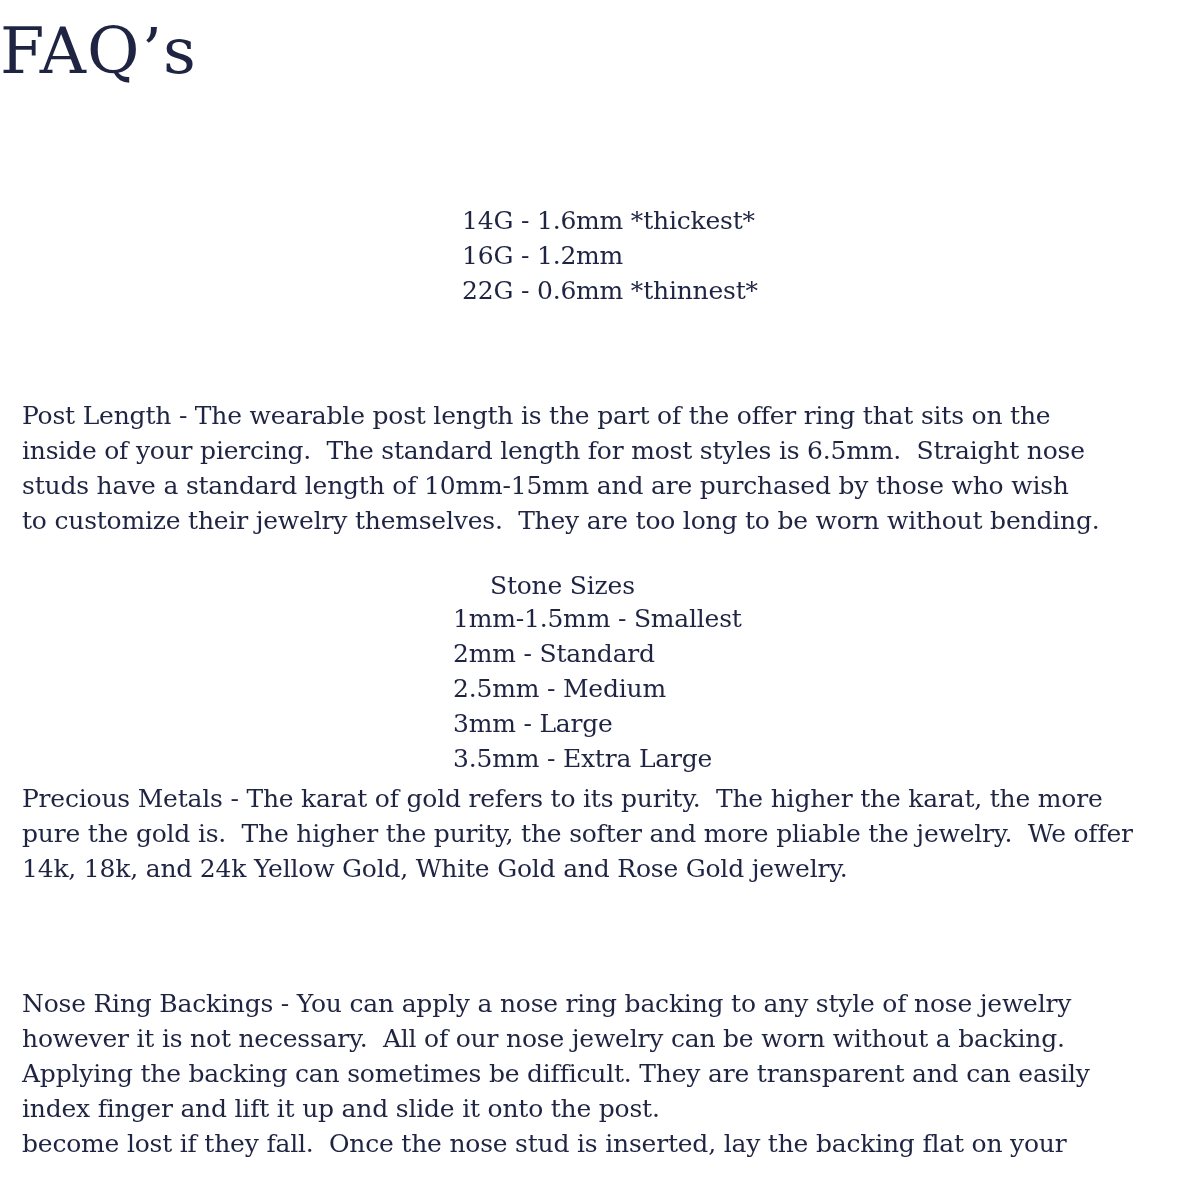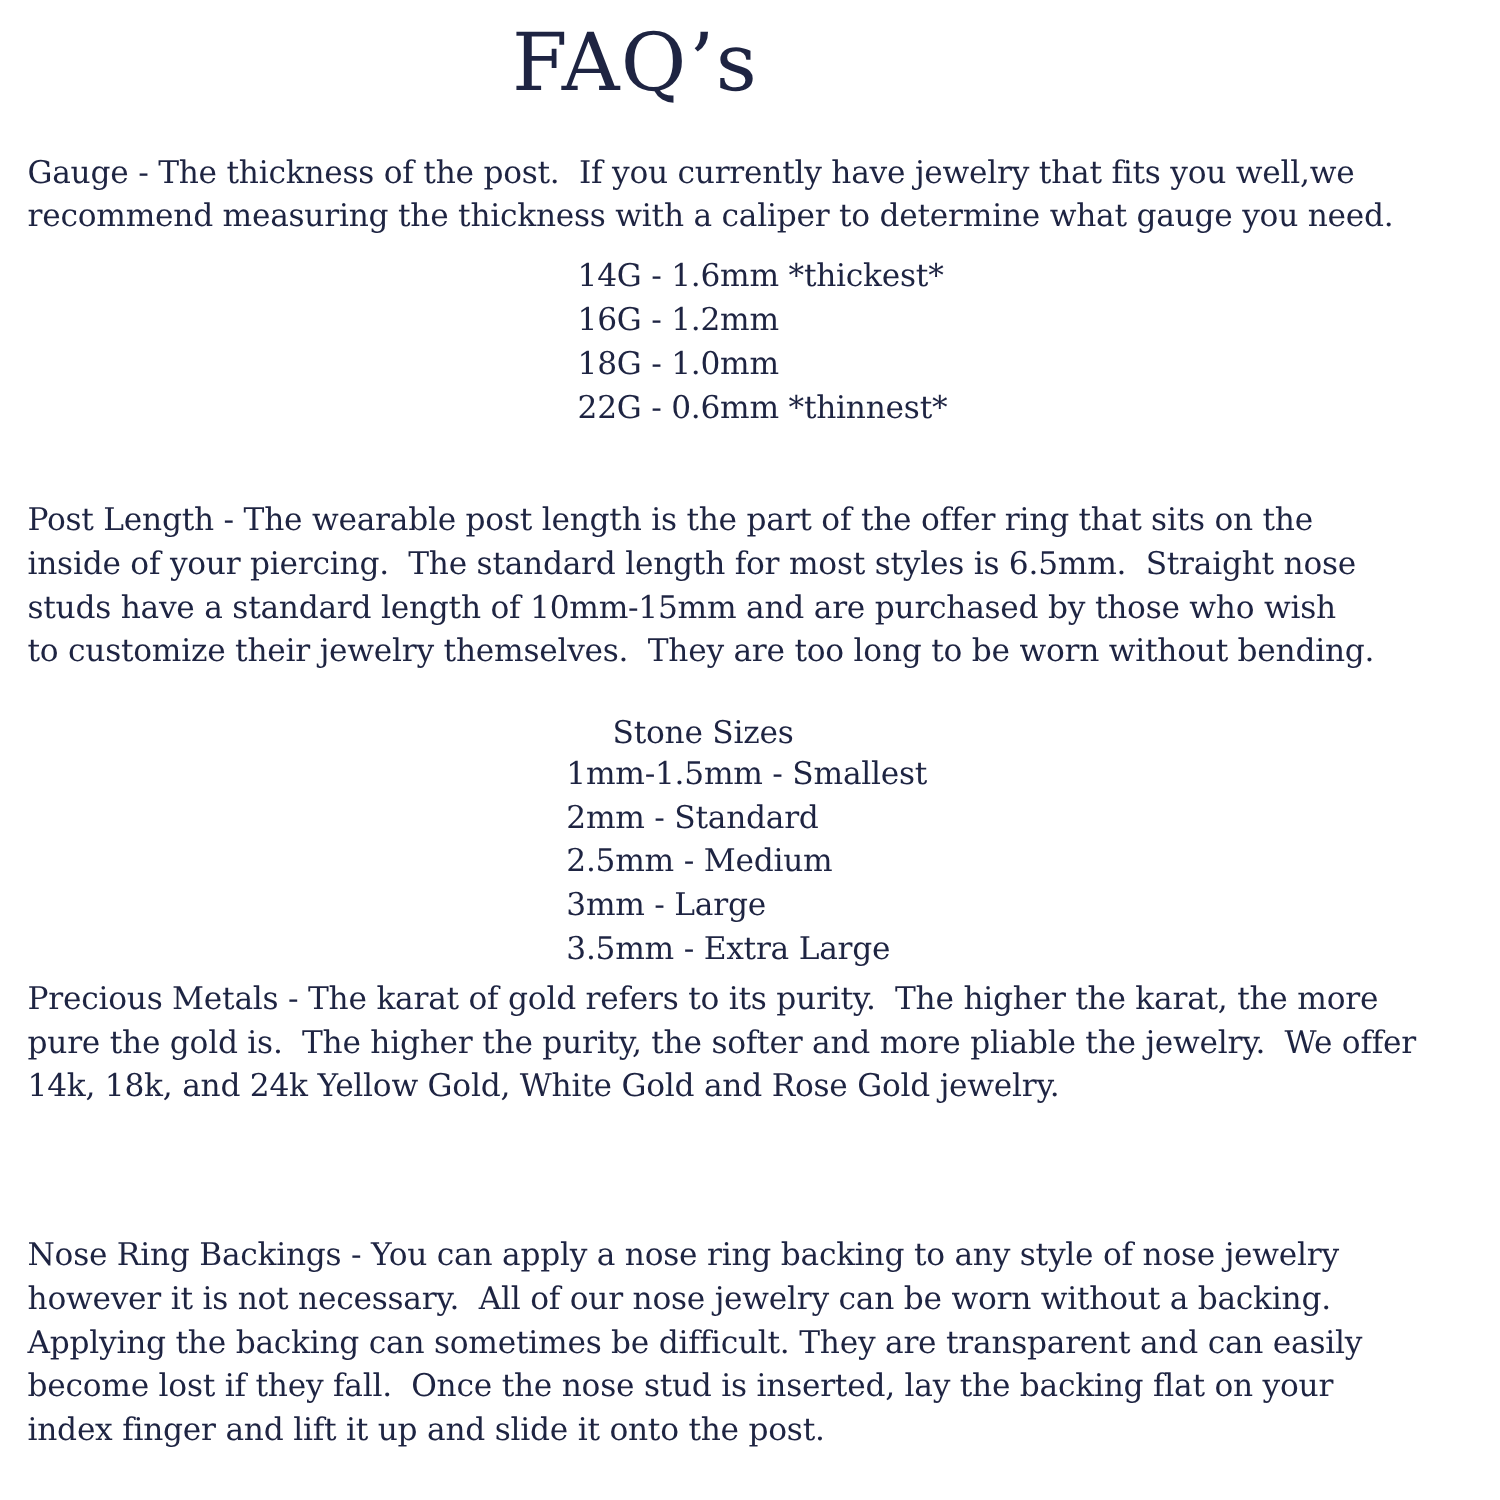--- a/index.html
+++ b/index.html
@@ -14,21 +14,20 @@
     background: #ffffff;
     overflow: hidden;
     font-family: "DejaVu Serif", serif;
     color: #1e2442;
   }
   .title {
     position: absolute;
     top: 18px;
     left: 0;
     width: 1016px;
-    text-align: center;
     font-size: 64px;
     line-height: 1.05;
     letter-spacing: 1px;
   }
   .block {
     position: absolute;
   }
   .line {
     display: block;
     white-space: pre;      
@@ -45,29 +44,24 @@
   .precious-para     { top: 781px; left: 22px;  }
   .nose-para         { top: 986px; left: 22px;  }
 </style>
 </head>
 <body>
 
 <div class="page" style="color: rgb(30, 36, 66); background: rgb(255, 255, 255);">
 
   <div class="title">FAQ’s</div>
 
-  <div class="block gauge-para">
-    <span class="line">Gauge - The thickness of the post.  If you currently have jewelry that fits you well,we</span>
-    <span class="line">recommend measuring the thickness with a caliper to determine what gauge you need.</span>
-  </div>
 
   <div class="block gauge-list">
     <span class="line">14G - 1.6mm *thickest*</span>
     <span class="line">16G - 1.2mm</span>
-    <span class="line">18G - 1.0mm</span>
     <span class="line">22G - 0.6mm *thinnest*</span>
   </div>
 
   <div class="block post-length-para">
     <span class="line">Post Length - The wearable post length is the part of the offer ring that sits on the</span>
     <span class="line">inside of your piercing.  The standard length for most styles is 6.5mm.  Straight nose</span>
     <span class="line">studs have a standard length of 10mm-15mm and are purchased by those who wish</span>
     <span class="line">to customize their jewelry themselves.  They are too long to be worn without bending.</span>
   </div>
 
@@ -86,17 +80,17 @@
   <div class="block precious-para">
     <span class="line">Precious Metals - The karat of gold refers to its purity.  The higher the karat, the more</span>
     <span class="line">pure the gold is.  The higher the purity, the softer and more pliable the jewelry.  We offer</span>
     <span class="line">14k, 18k, and 24k Yellow Gold, White Gold and Rose Gold jewelry.</span>
   </div>
 
   <div class="block nose-para">
     <span class="line">Nose Ring Backings - You can apply a nose ring backing to any style of nose jewelry</span>
     <span class="line">however it is not necessary.  All of our nose jewelry can be worn without a backing.</span>
     <span class="line">Applying the backing can sometimes be difficult. They are transparent and can easily</span>
+    <span class="line">index finger and lift it up and slide it onto the post.</span>
     <span class="line">become lost if they fall.  Once the nose stud is inserted, lay the backing flat on your</span>
-    <span class="line">index finger and lift it up and slide it onto the post.</span>
   </div>
 
 </div>
 
 </body></html>

